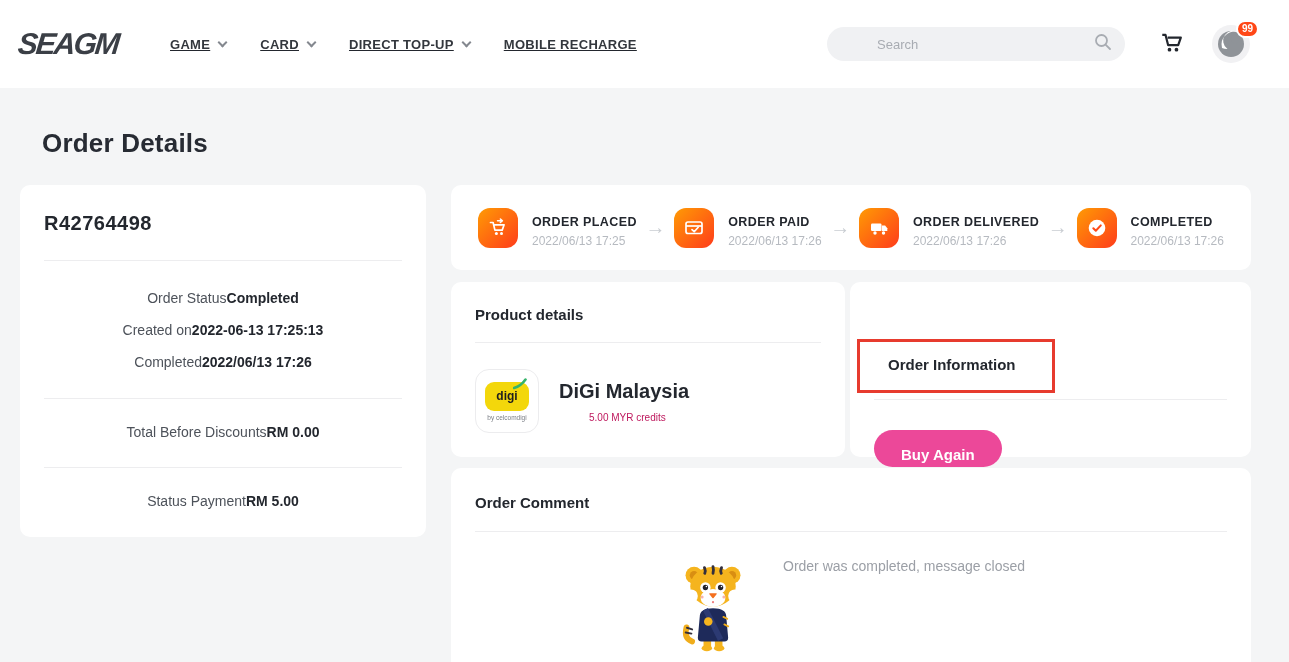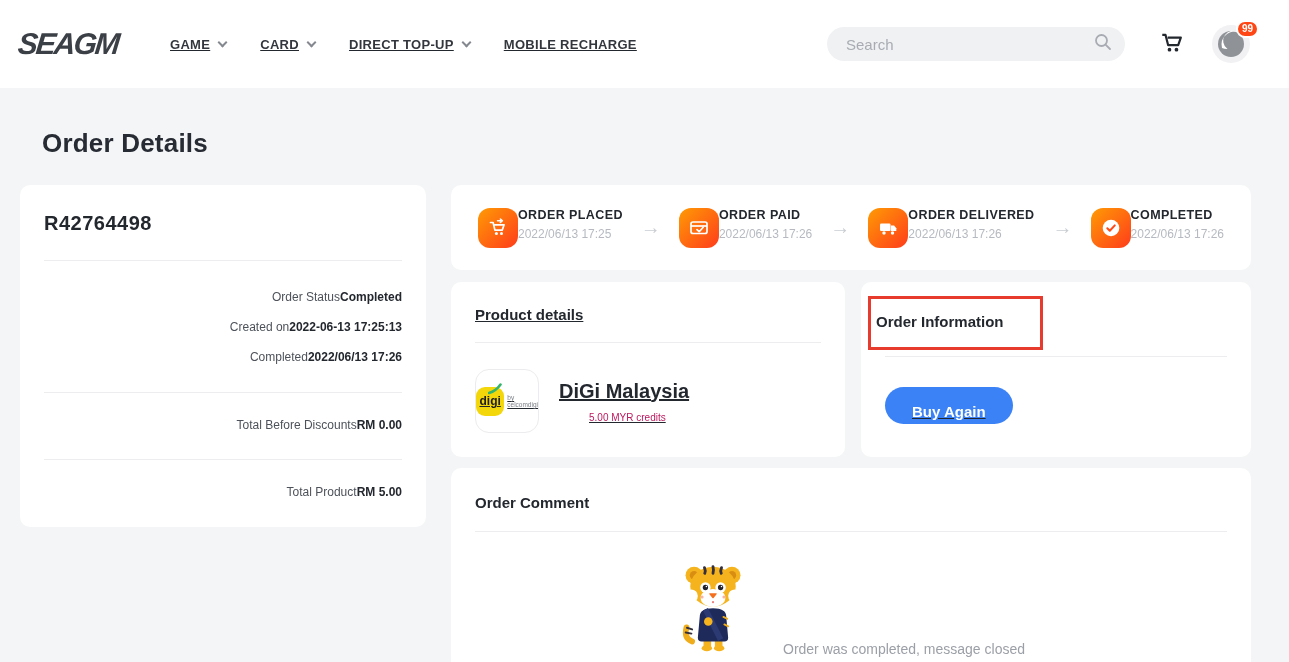--- a/index.html
+++ b/index.html
@@ -30,21 +30,21 @@
     width:7px; height:7px; border-right:2px solid #84888f; border-bottom:2px solid #84888f;
     transform:rotate(45deg); margin-top:-4px;
   }
   .spacer { flex:1; }
   .search {
     width:298px; height:34px; background:#f0f1f3; border-radius:17px;
     display:flex; align-items:center; padding:0 13px 0 17px; gap:8px;
   }
   .search input {
     border:none; background:transparent; outline:none; flex:1;
-    font-size:15px; color:#333; font-family:"Liberation Sans", sans-serif;
+    font-size:13px; color:#333; font-family:"Liberation Sans", sans-serif;margin-left:31px;
   }
   .search input::placeholder { color:#a8acb2; }
   .icon-btn { margin-left:34px; cursor:pointer; display:flex; align-items:center; }
   .avatar { margin-left:28px; position:relative; width:40px; height:40px; cursor:pointer; }
   .avatar-badge {
     position:absolute; top:-4px; right:-8px;
     background:#ff4716; color:#fff; font-size:10px; font-weight:bold;
     border-radius:9px; padding:1px 4px; border:2px solid #fff; line-height:12px;
   }
   
@@ -52,78 +52,78 @@
   .page-title { margin:40px 0 26px 22px; font-size:26px; font-weight:bold; color:#272b33; letter-spacing:.2px; }
   .layout { display:flex; gap:25px; align-items:flex-start; }
   .card { background:#fff; border-radius:10px; }
   
   .summary-card { width:406px; padding:27px 24px 28px; flex:none; }
   .order-id { font-size:20px; font-weight:bold; letter-spacing:.5px; }
   .divider { border:none; border-top:1px solid #ededef; margin:0; }
   .summary-card .divider.d1 { margin:25px 0 29px; }
   .summary-card .divider.d2 { margin:28px 0 25px; }
   .summary-card .divider.d3 { margin:27px 0 25px; }
-  .kv { display:flex; justify-content:flex-end; font-size:12px; }
+  .kv { display:flex; justify-content:center; font-size:14px; }
   .kv + .kv { margin-top:16px; }
   .kv .k { color:#4d525a; }
   .kv .v { font-weight:bold; color:#23272e; }
   
   .right-col { flex:1; display:flex; flex-direction:column; }
   .steps-card {
     height:85px; display:flex; align-items:center; justify-content:space-between;
     padding:0 27px; margin-bottom:12px;
   }
-  .step { display:flex; align-items:flex-start; }
+  .step { display:flex; align-items:flex-end; gap:14px; }
   .step-icon {
     width:40px; height:40px; border-radius:12px; flex:none;
     background:linear-gradient(135deg,#ff9b04,#ff3c1b);
     display:flex; align-items:center; justify-content:center;
   }
   .step-label { font-size:12.5px; font-weight:bold; letter-spacing:.4px; color:#23272e; }
   .step-date { font-size:12px; color:#b6bac0; margin-top:5px; }
   .step-arrow { color:#c9cdd2; font-size:20px; }
-  .mid-row { display:flex; gap:16px;text-decoration:underline; }
+  .mid-row { display:flex; gap:5px; }
   .product-card { width:394px; flex:none; padding:24px; height:175px; }
   .card-heading { font-size:15px; font-weight:bold; color:#23272e; }
   .product-card .divider { margin:19px 0 26px; }
   .product-row { display:flex; align-items:center; gap:20px; }
   .digi-logo {
     width:64px; height:64px; border:1px solid #ececee; border-radius:14px; flex:none;
-    display:flex; flex-direction:row; align-items:center; justify-content:center; gap:3px;
+    display:flex; flex-direction:column; align-items:center; justify-content:center; gap:3px;
   }
   .digi-badge {
     width:44px; height:29px; background:#f3d70b; border-radius:9px; position:relative;
     display:flex; align-items:center; justify-content:center;
     font-size:12px; font-weight:bold; color:#1d1d1f;
   }
   .digi-swoosh { position:absolute; top:-4px; right:2px; }
   .digi-sub { font-size:6.5px; color:#7a7e85; }
   .product-name { font-size:20px; font-weight:bold; margin-bottom:9px; }
   .product-desc { font-size:10px; color:#be185d;margin-left:30px; }
   
   .info-card { flex:1; padding:14px 24px 24px; height:175px; }
   .highlight { border:3px solid #e73b2e; }
-  .heading-highlight { display:inline-block; padding:14px 36px 16px 5px; margin-left:-17px; }
+  .heading-highlight { display:inline-block; padding:14px 36px 16px 28px; margin-left:-17px;margin-top:43px; }
   .info-card .divider { margin:6px 0 0; }
   .phone-row { display:flex; align-items:center; justify-content:space-between; margin-top:30px; }
   .phone-box {
     height:50px; width:236px; display:flex; align-items:center;
     padding:0 16px; margin-left:-20px;
   }
   .phone-label { font-size:14px; color:#3f444b; }
   .phone-value { font-size:14px; font-weight:bold; margin-left:34px; }
   .buy-again {
-    background:#3b82f6; color:#fff; font-weight:bold; font-size:15px;
+    background:#ec4899; color:#fff; font-weight:bold; font-size:15px;
     border:none; border-radius:19px; height:37px; padding:16px 27px; cursor:pointer;
     font-family:"Liberation Sans", sans-serif;
   }
   
   .comment-card { margin-top:11px; padding:26px 24px; height:230px; }
   .comment-card .divider { margin:20px 0 0; }
-  .comment-body { display:flex; align-items:flex-end; justify-content:center; gap:34px; margin-top:26px; }
+  .comment-body { display:flex; align-items:flex-start; justify-content:center; gap:34px; margin-top:26px; }
   .comment-msg { font-size:14px; color:#9b9fa6; }
 </style>
 </head>
 <body>
 
 <div class="header">
   <div class="logo">SEAGM</div>
   <div class="nav">
     <div class="nav-item">
       <span>GAME</span>
@@ -193,21 +193,21 @@
         <span class="k">Completed</span>
         <span class="v">2022/06/13 17:26</span>
       </div>
       <hr class="divider d2">
       <div class="kv">
         <span class="k">Total Before Discounts</span>
         <span class="v">RM 0.00</span>
       </div>
       <hr class="divider d3">
       <div class="kv">
-        <span class="k">Total Product</span>
+        <span class="k">Status Payment</span>
         <span class="v">RM 5.00</span>
       </div>
     </div>
 
     <div class="right-col">
 
       <div class="card steps-card">
         <div class="step">
           <div class="step-icon">
             <svg width="20" height="20" viewBox="0 0 20 20">

